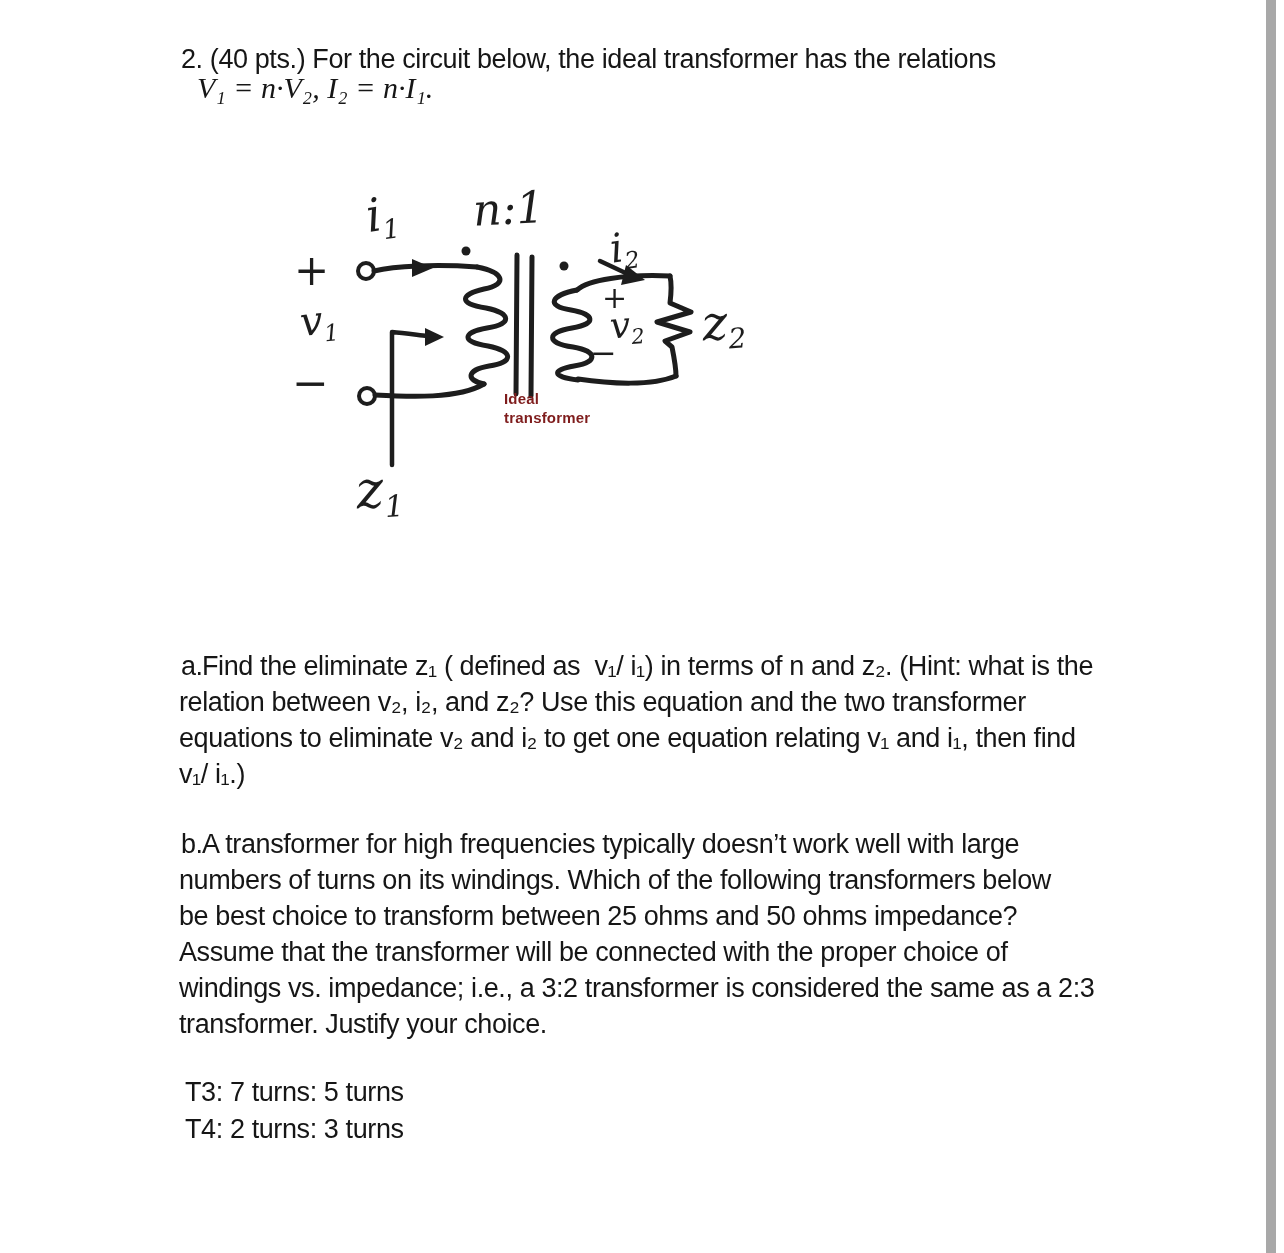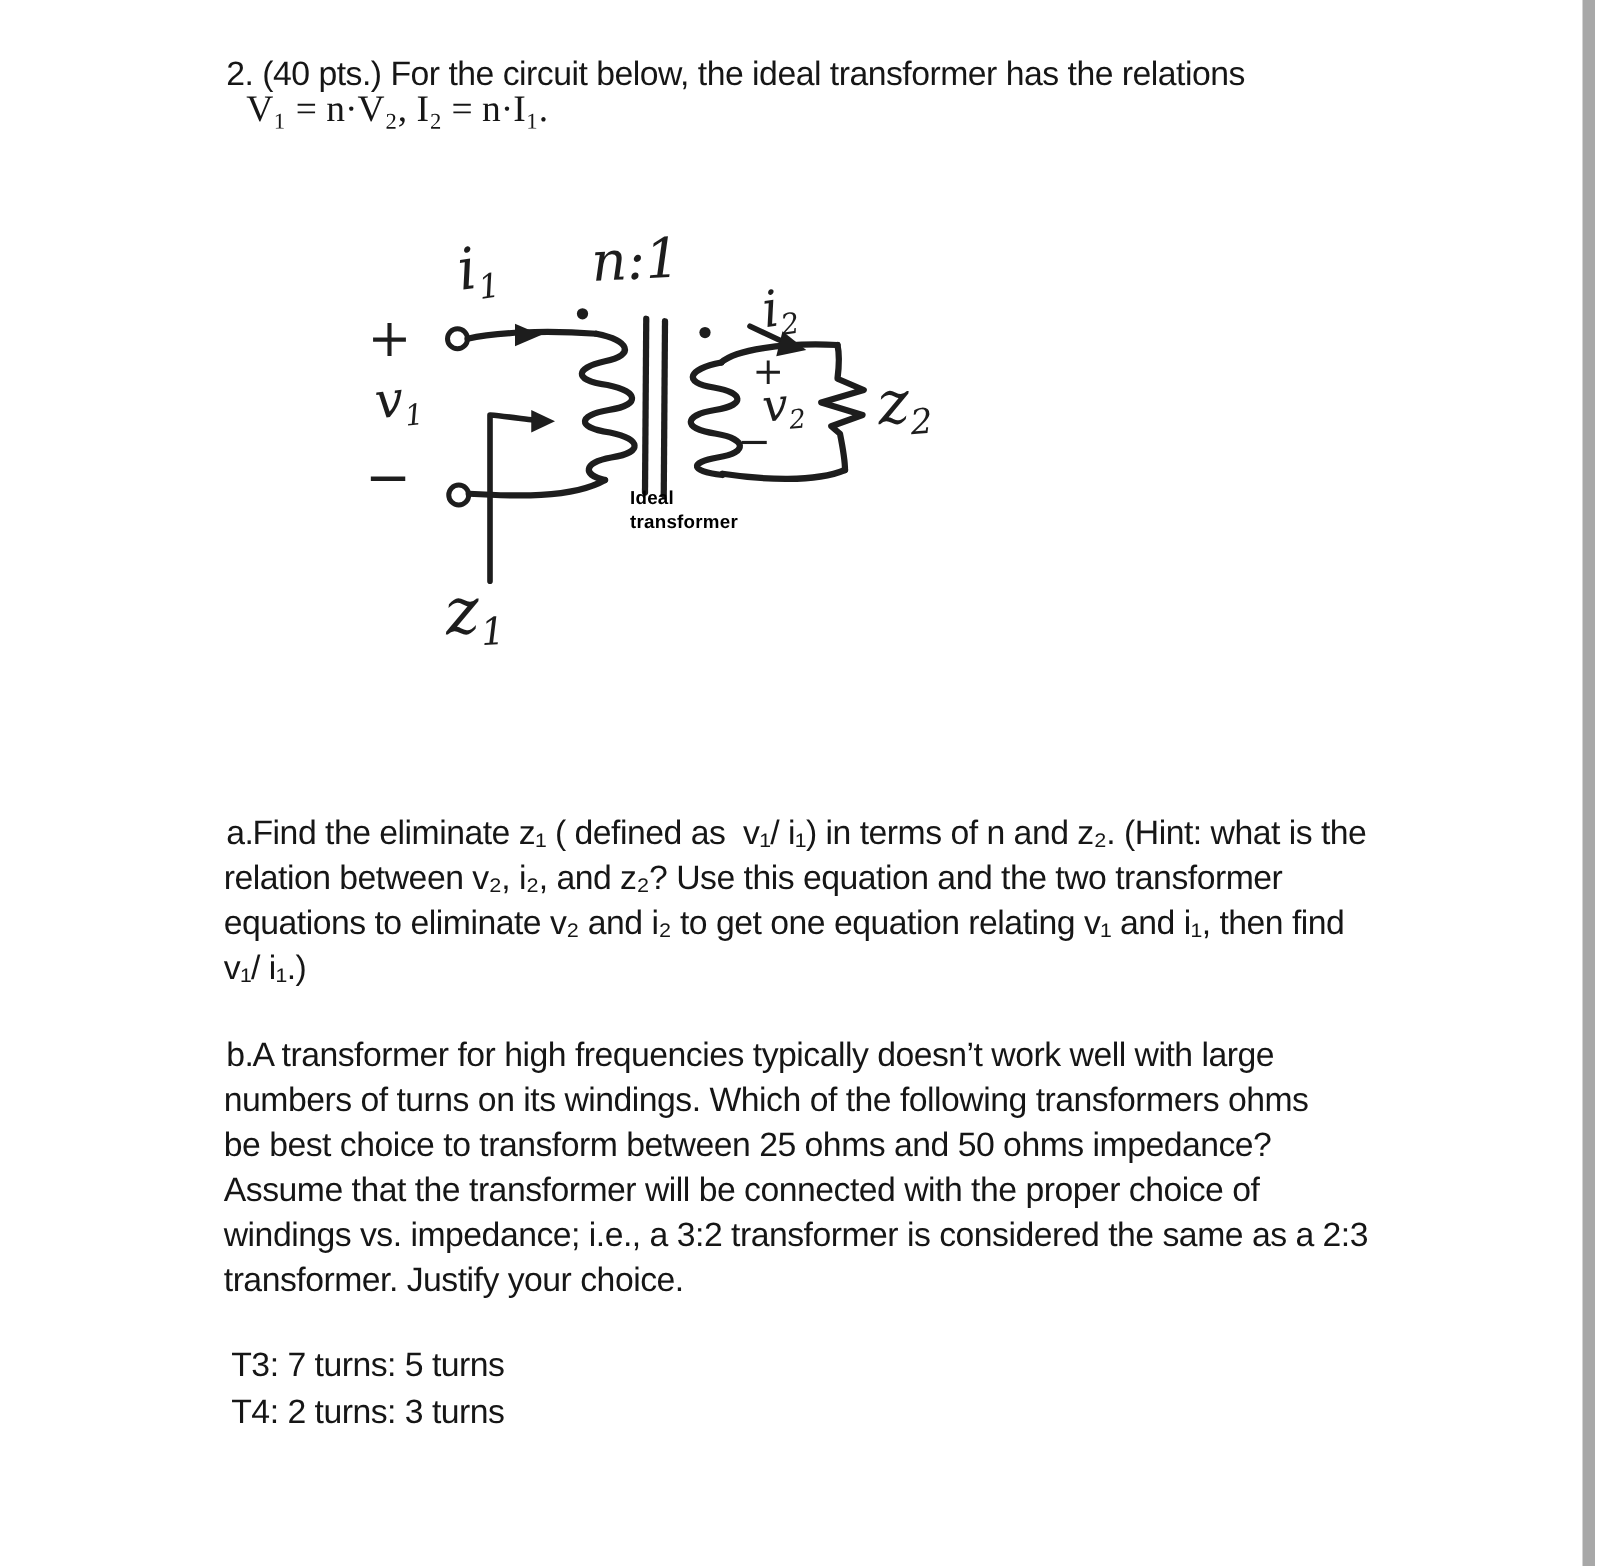--- a/index.html
+++ b/index.html
@@ -30,20 +30,21 @@
     left: 148px; top: 41px;
   }
   .equation-line {
     position: absolute;
     left: 197px; top: 68px;
     font-family: "Liberation Serif", "DejaVu Serif", serif;
     font-size: 30px;
     line-height: 40px;
     letter-spacing: 0;
     white-space: pre;
+    font-style: italic;
   }
   .para { position: absolute; }
   .para .marker { position: absolute; left: 0; top: 0; }
   .para .l0 { text-indent: 21px; }
   .para .cont { margin-left: 31px; }
   .part-a { left: 148px; top: 648px; }
   .part-b { left: 148px; top: 826px; }
   .options { position: absolute; left: 152px; top: 1074px; }
   .options .line { line-height: 36.5px; }
 
@@ -80,21 +81,21 @@
   .lbl-minus-right{ left: 310px; top: 172px; font-size: 32px; }
   .lbl-z2         { left: 422px; top: 133px; font-size: 48px; transform: rotate(-4deg); }
   .lbl-z1         { left: 76px;  top: 298px; font-size: 52px; transform: rotate(-4deg); }
   .core-label {
     position: absolute;
     left: 224px; top: 224px;
     font-size: 15px;
     font-weight: bold;
     line-height: 19px;
     letter-spacing: 0.2px;
-    color: #000000;
+    color: #7f1d1d;
   }
 </style>
 </head>
 <body>
 
 <div class="page">
 
   <div class="edge-bar"></div>
 
   <div class="line title-line">2. (40 pts.) For the circuit below, the ideal transformer has the relations</div>
@@ -161,21 +162,21 @@
     <span class="line marker">a.</span>
     <div class="line l0">Find the eliminate z₁ ( defined as  v₁/ i₁) in terms of n and z₂. (Hint: what is the</div>
     <div class="line cont">relation between v₂, i₂, and z₂? Use this equation and the two transformer</div>
     <div class="line cont">equations to eliminate v₂ and i₂ to get one equation relating v₁ and i₁, then find</div>
     <div class="line cont">v₁/ i₁.)</div>
   </div>
 
   <div class="para part-b">
     <span class="line marker">b.</span>
     <div class="line l0">A transformer for high frequencies typically doesn’t work well with large</div>
-    <div class="line cont">numbers of turns on its windings. Which of the following transformers ohms</div>
+    <div class="line cont">numbers of turns on its windings. Which of the following transformers below</div>
     <div class="line cont">be best choice to transform between 25 ohms and 50 ohms impedance?</div>
     <div class="line cont">Assume that the transformer will be connected with the proper choice of</div>
     <div class="line cont">windings vs. impedance; i.e., a 3:2 transformer is considered the same as a 2:3</div>
     <div class="line cont">transformer. Justify your choice.</div>
   </div>
 
   <div class="options">
     <div class="line">T3: 7 turns: 5 turns</div>
     <div class="line">T4: 2 turns: 3 turns</div>
   </div>

